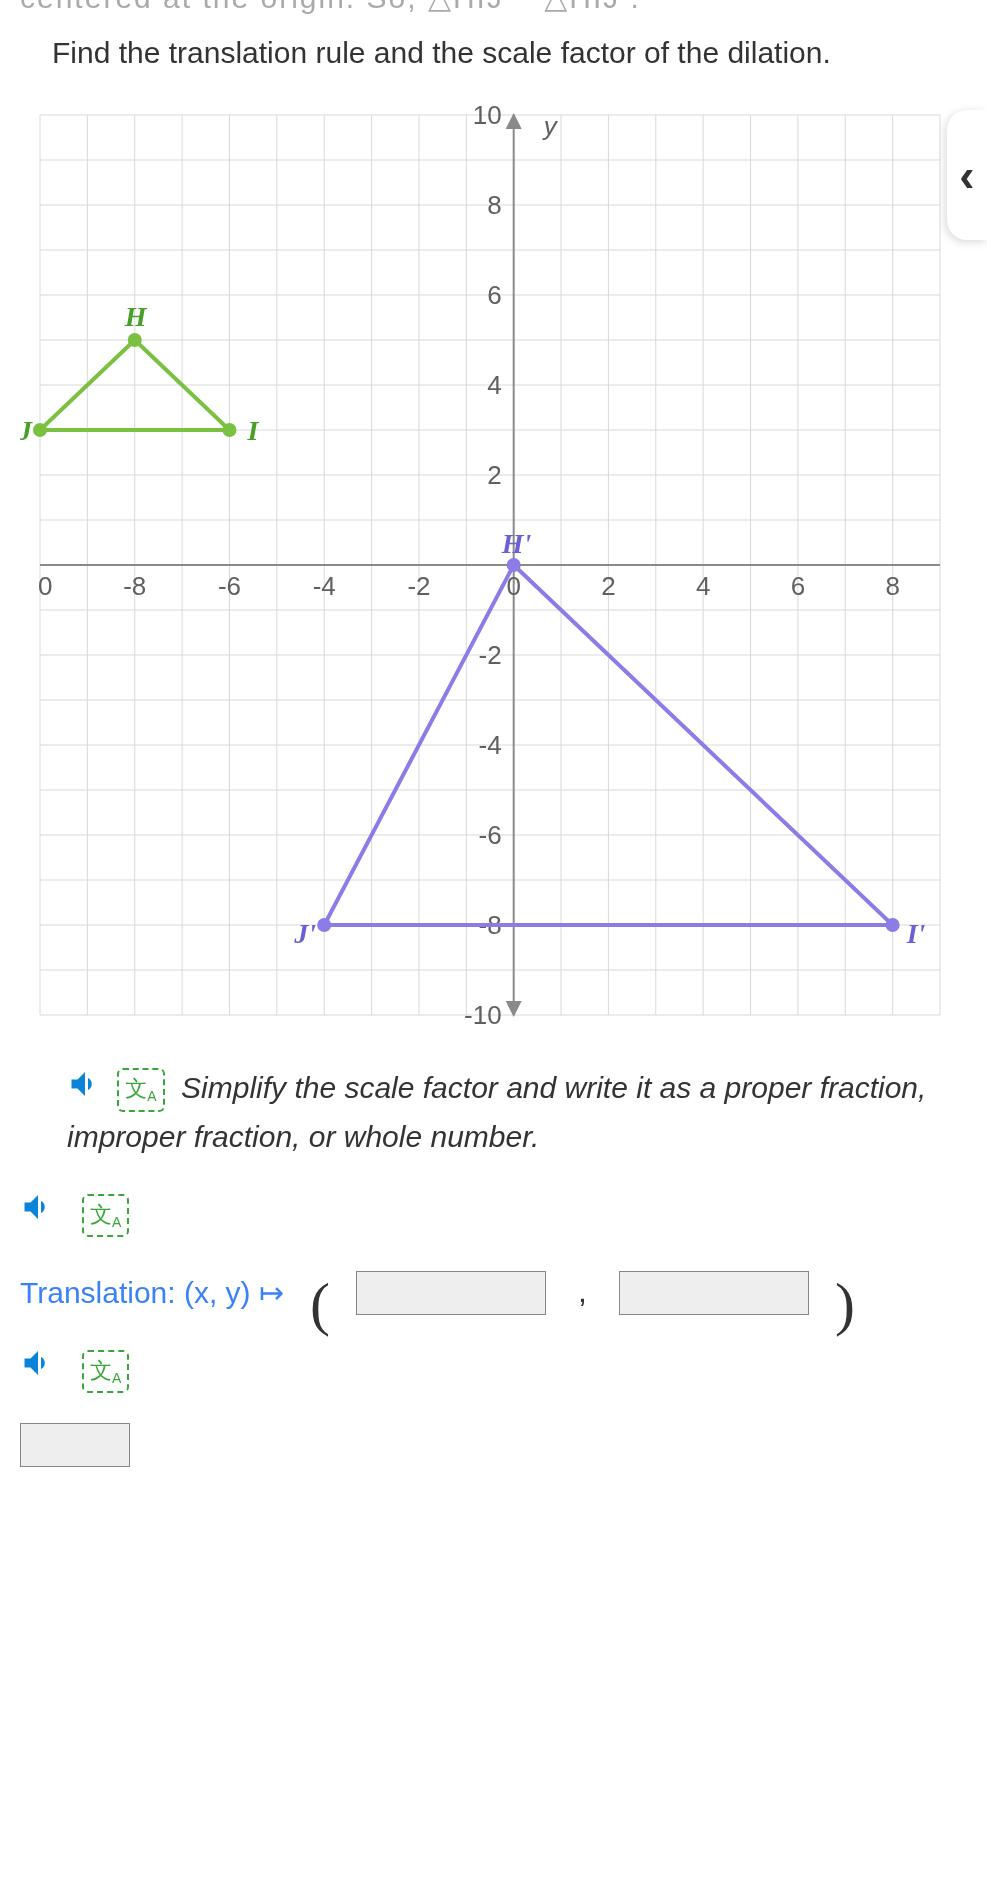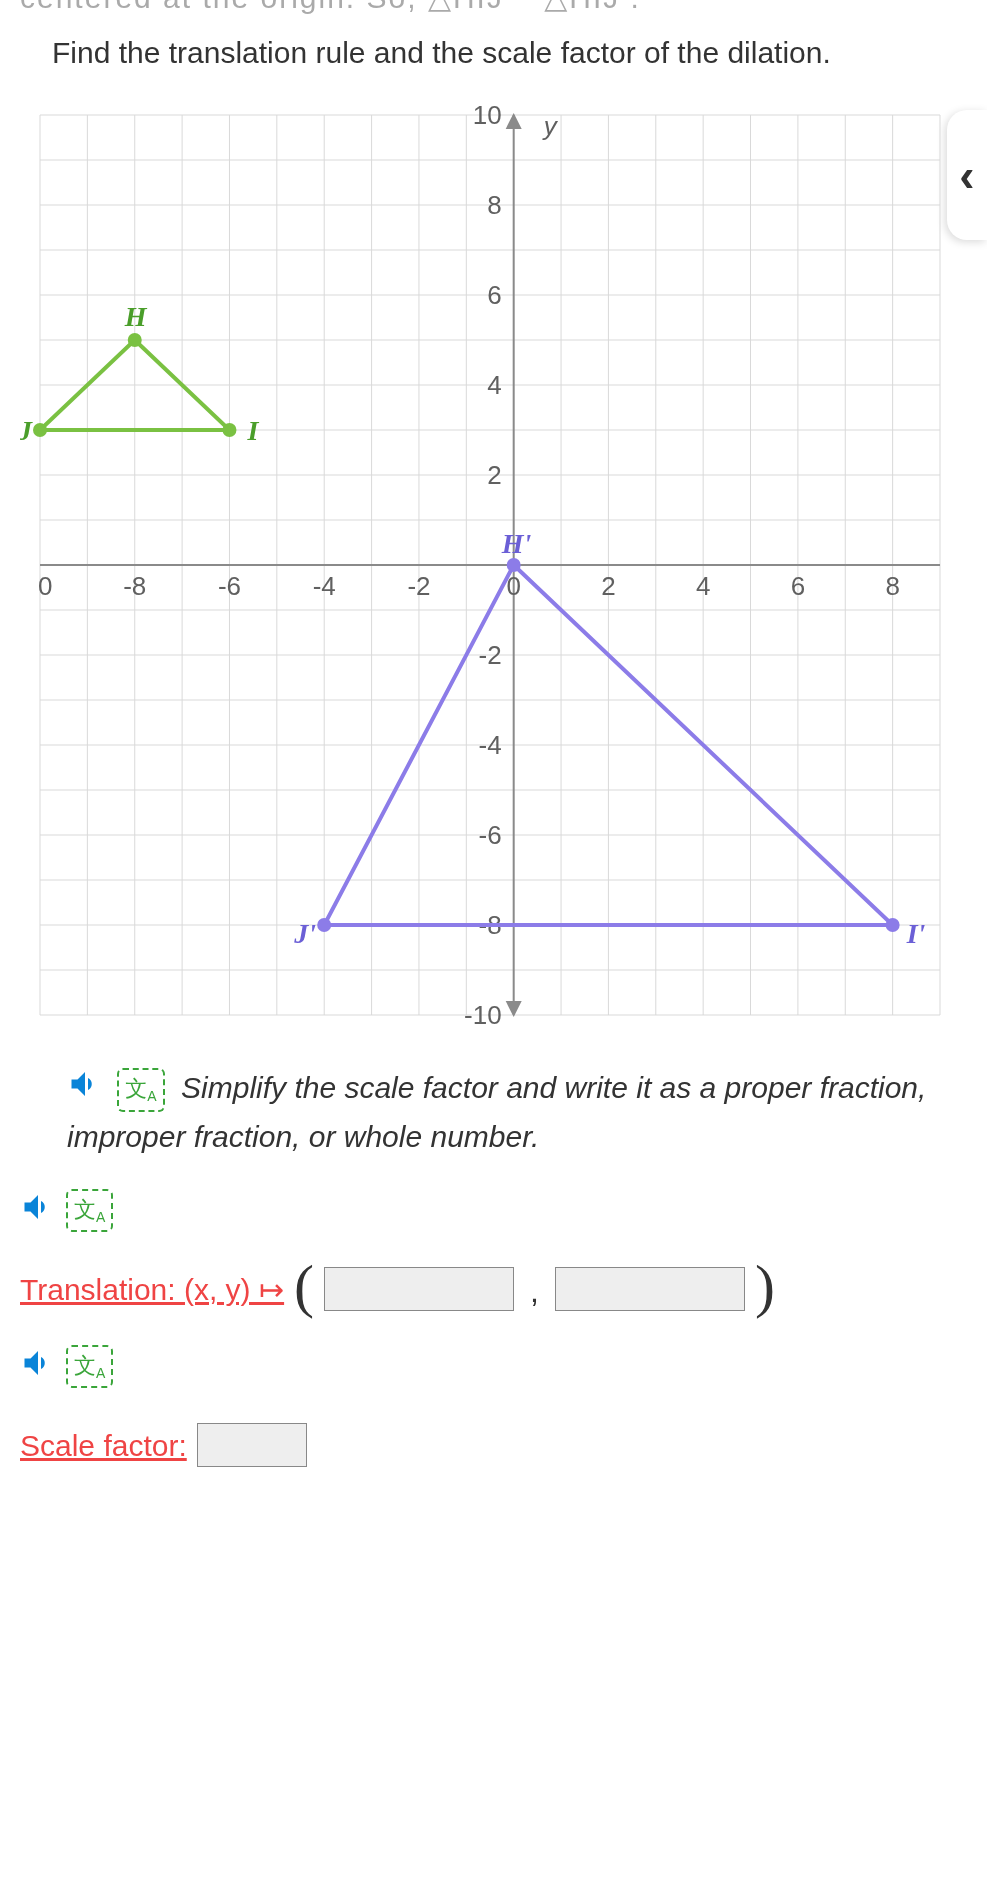--- a/index.html
+++ b/index.html
@@ -42,33 +42,33 @@
     justify-content:center;
   }
   .chart-wrap {
     width: 940px;
     height: 940px;
     position: relative;
     margin-bottom: 30px;
   }
   .chart-wrap svg { display: block; }
   .instr { margin-bottom: 30px; font-style: italic; margin-left: 47px; }
-  .row { display:flex; align-items:flex-start; gap:10px; margin-bottom: 30px; flex-wrap:wrap;}
+  .row { display:flex; align-items:flex-end; gap:26px; margin-bottom: 30px; flex-wrap:wrap;}
   input.field {
     border: 1px solid #888;
     background: #eee;
     height: 44px;
     width: 190px;
     font-size: 26px;
     padding: 4px 8px;
   }
   input.field.small { width: 110px; }
   .big-paren { font-size: 60px; font-family: serif; line-height: 0.5; position:relative; top:4px;}
   .comma { font-size: 32px; padding: 0 6px;}
-  .label-text { color:#ef4444;text-decoration:underline; }
+  .label-text { color:#3b82f6; }
   .green-line { stroke:#7ac142; stroke-width:4; fill:none; }
   .green-dot { fill:#7ac142; }
   .purple-line { stroke:#8c7ce8; stroke-width:4; fill:none; }
   .purple-dot { fill:#8c7ce8; }
   .axis { stroke:#8a8a8a; stroke-width:2; }
   .grid { stroke:#d9d9d9; stroke-width:1; }
   .tick-label { fill:#606060; font-family: Arial, sans-serif; font-size:26px; }
   .vlabel { font-family:'Comic Sans MS',cursive; font-weight:bold; font-size:28px; font-style:italic;}
   .vlabel.green { fill:#4a9e2a; }
   .vlabel.purple { fill:#6b5fd6; }
@@ -201,15 +201,14 @@
 <div class="row">
   <span>
     <svg width="36" height="36" viewBox="0 0 24 24">
         <path fill="#0a84d8" d="M3 9v6h4l5 5V4L7 9H3z"></path>
         <path fill="#0a84d8" d="M16.5 12a4.5 4.5 0 0 0-2.5-4v8a4.5 4.5 0 0 0 2.5-4z"></path>
       </svg>
   </span>
   <span style="display:inline-block;border:2px dashed #3aa53a;border-radius:6px;padding:2px 6px;color:#3aa53a;font-size:22px;">文<sub style="font-size:14px">A</sub></span>
 </div>
 <div class="row">
-  <span class="label-text">Scale factor:</span>
   <input class="field small" type="text" style="">
 </div>
 
 </body></html>

